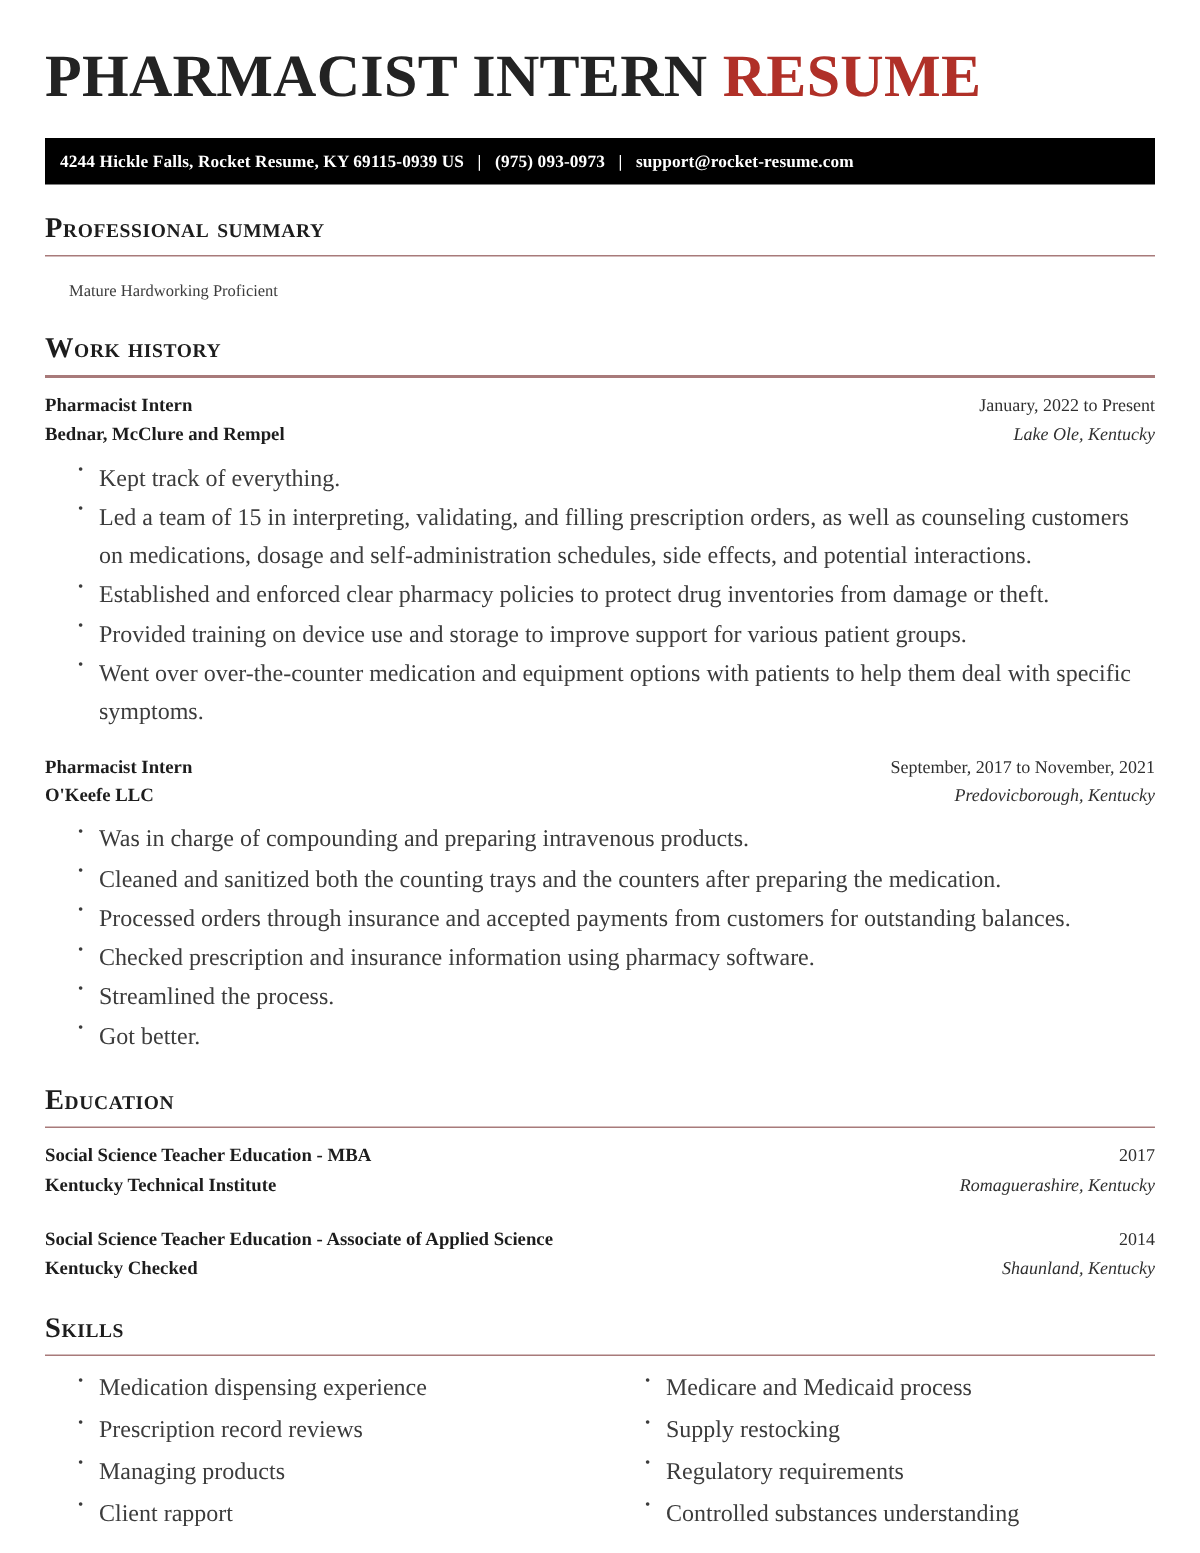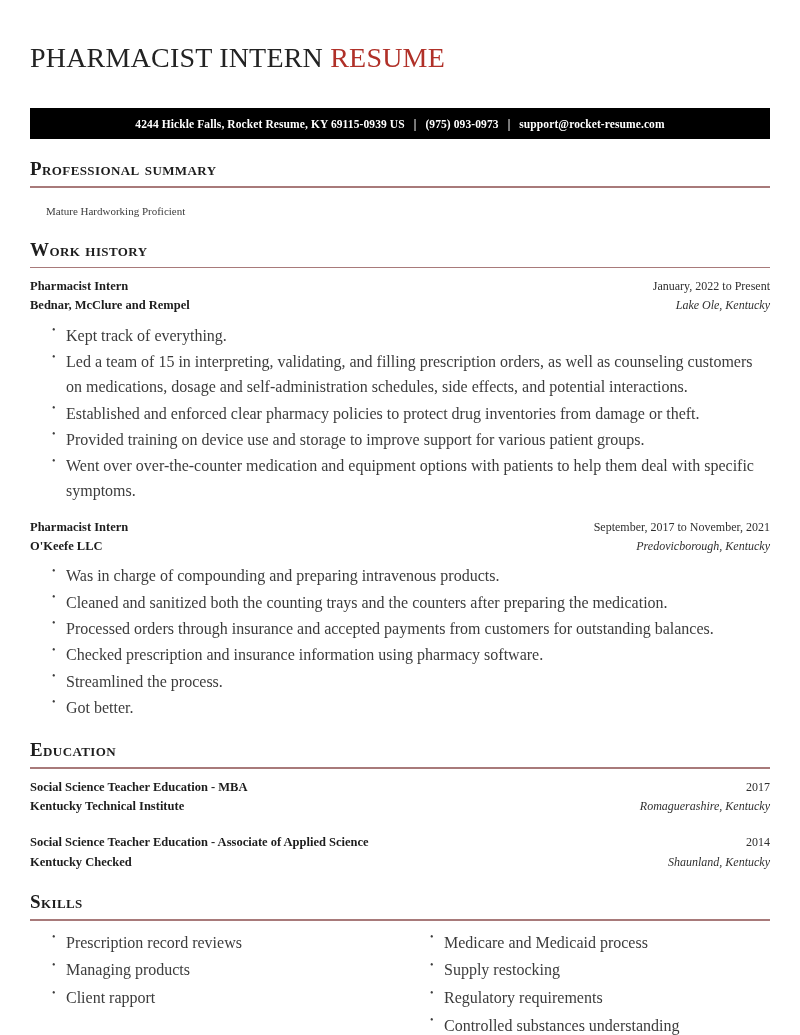--- a/index.html
+++ b/index.html
@@ -19,45 +19,44 @@
     height: 1035px;
     box-sizing: border-box;
     padding: 0 30px;
     position: relative;
     background: #ffffff;
   }
 
   
   .resume-title {
     margin: 0;
-    padding-top: 42px;
-    font-size: 28px;
-    font-weight: normal;
+    padding-top: 28px;
+    font-size: 40px;
+    font-weight: bold;
     letter-spacing: 0.2px;
     line-height: 1.15;
     color: #232323;
     white-space: nowrap;
   }
   .resume-title .accent {
     color: #b03028;
   }
 
   .contact-bar {
-    margin-top: 34px;
+    margin-top: 18px;
     background: #000000;
     color: #ffffff;
     height: 31px;
     display: flex;
     align-items: center;
     padding: 0 10px;
     box-sizing: border-box;
     font-size: 11.5px;
     font-weight: bold;
     letter-spacing: 0.1px;
-    justify-content: center;
   }
   .contact-sep {
     padding: 0 9px;
     font-weight: bold;
   }
 
   
   .section {
     margin-top: 20px;
   }
@@ -255,20 +254,21 @@
         <span class="entry-right italic">Shaunland, Kentucky</span>
       </div>
     </div>
   </div>
 
   <div class="section">
     <div class="section-heading">Skills</div>
     <div class="section-rule"></div>
     <div class="two-col">
       <ul class="bullets col-left">
+        <li>Medication dispensing experience</li>
         <li>Prescription record reviews</li>
         <li>Managing products</li>
         <li>Client rapport</li>
       </ul>
       <ul class="bullets col-right">
         <li>Medicare and Medicaid process</li>
         <li>Supply restocking</li>
         <li>Regulatory requirements</li>
         <li>Controlled substances understanding</li>
       </ul>

